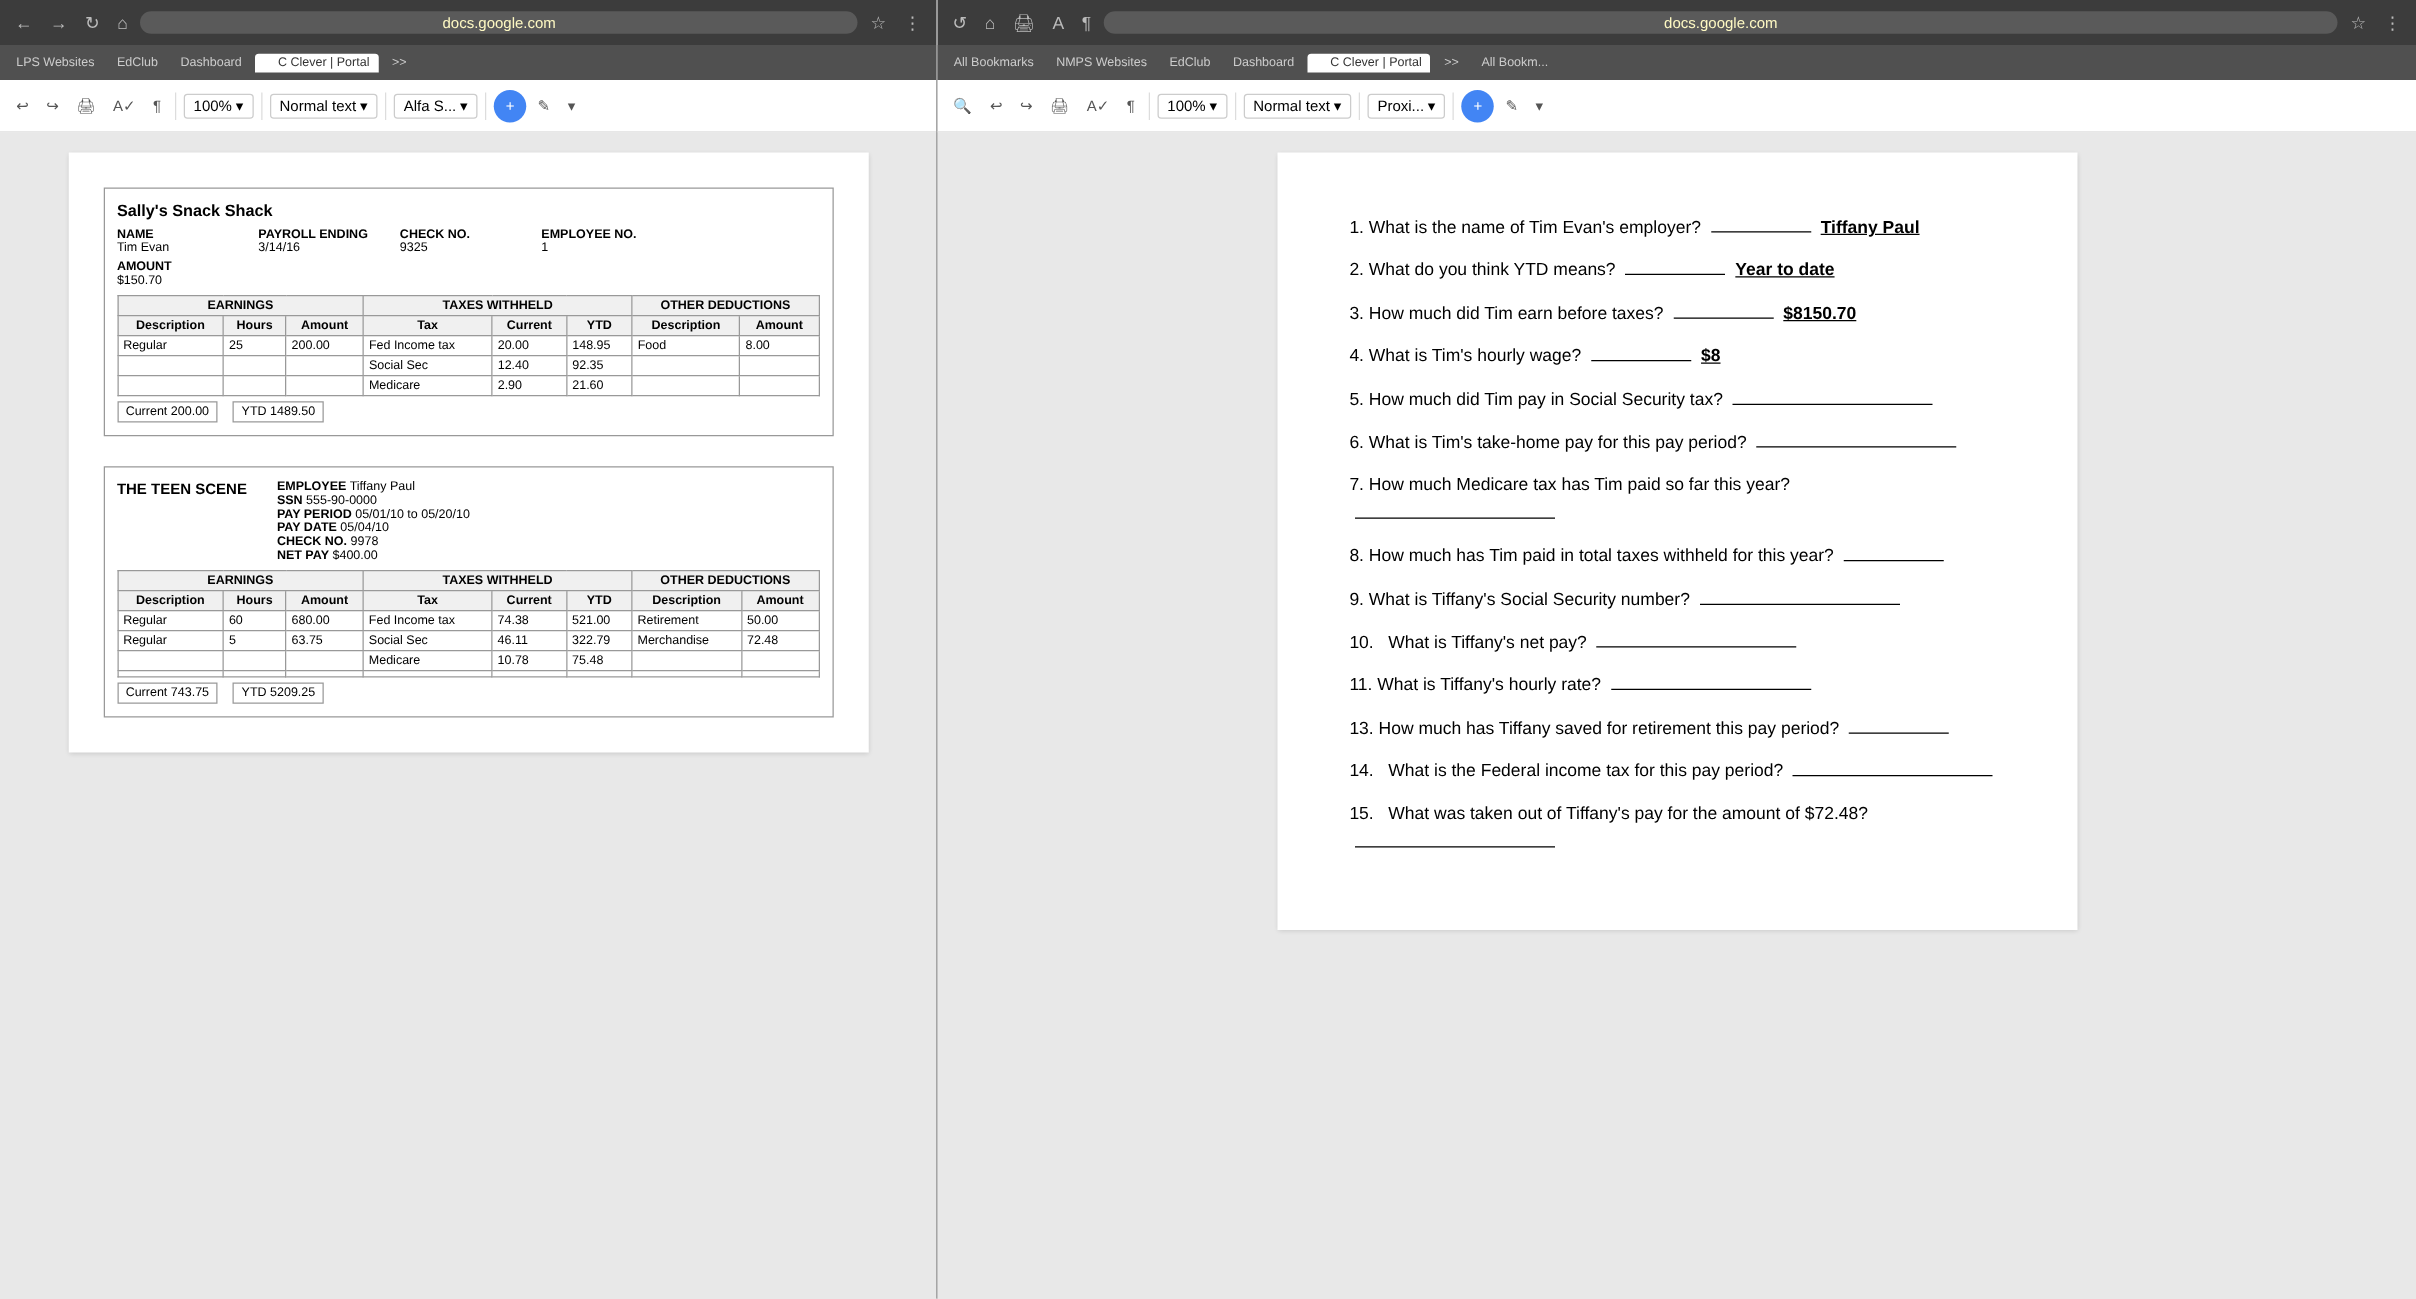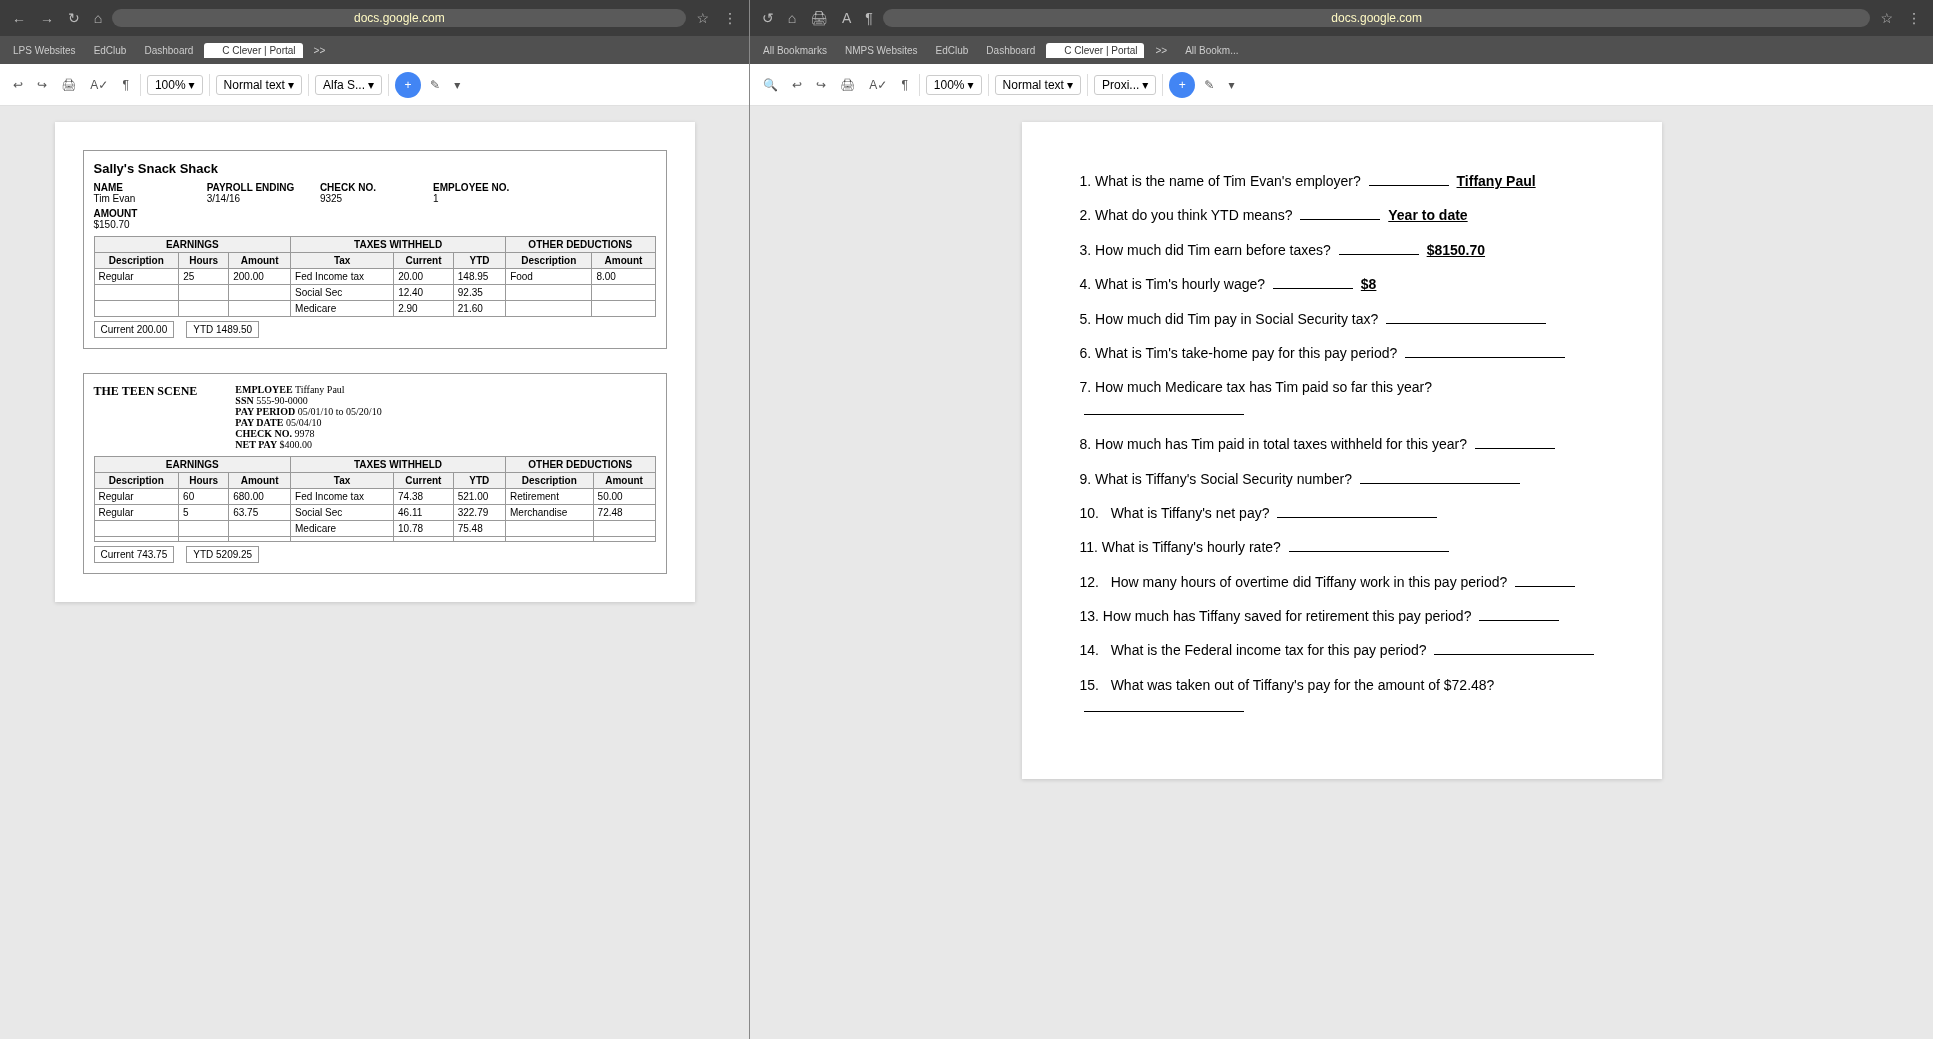--- a/index.html
+++ b/index.html
@@ -312,21 +312,21 @@
               <span>200.00</span>
             </div>
             <div style="border:1px solid #999; padding:2px 6px;">
               <span>YTD</span>
               <span>1489.50</span>
             </div>
           </div>
         </div>
 
         <div style="border:1px solid #999; padding:10px;">
-          <div style="display:flex; gap:38px; font-size:10px; margin-bottom:6px;font-family:Liberation Serif, serif;">
+          <div style="display:flex; gap:24px; font-size:10px; margin-bottom:6px;">
             <div style="font-weight:bold; font-size:12px;">THE TEEN SCENE</div>
             <div>
               <div><span style="font-weight:bold;">EMPLOYEE</span> <span>Tiffany Paul</span></div>
               <div><span style="font-weight:bold;">SSN</span> <span>555-90-0000</span></div>
               <div><span style="font-weight:bold;">PAY PERIOD</span> <span>05/01/10 to 05/20/10</span></div>
               <div><span style="font-weight:bold;">PAY DATE</span> <span>05/04/10</span></div>
               <div><span style="font-weight:bold;">CHECK NO.</span> <span>9978</span></div>
               <div><span style="font-weight:bold;">NET PAY</span> <span>$400.00</span></div>
             </div>
           </div>
@@ -527,25 +527,20 @@
             <span>What is Tiffany's net pay?</span>
             <span class="qa-blank-long"></span>
           </div>
 
           <div class="qa-item">
             <span>11. </span>
             <span>What is Tiffany's hourly rate?</span>
             <span class="qa-blank-long"></span>
           </div>
 
-          <div class="qa-item">
-            <span>12.&nbsp;&nbsp; </span>
-            <span>How many hours of overtime did Tiffany work in this pay period?</span>
-            <span class="qa-blank" style="min-width:60px;"></span>
-          </div>
 
           <div class="qa-item">
             <span>13.</span>
             <span>How much has Tiffany saved for retirement this pay period?</span>
             <span class="qa-blank"></span>
           </div>
 
           <div class="qa-item">
             <span>14.&nbsp;&nbsp; </span>
             <span>What is the Federal income tax for this pay period?</span>

